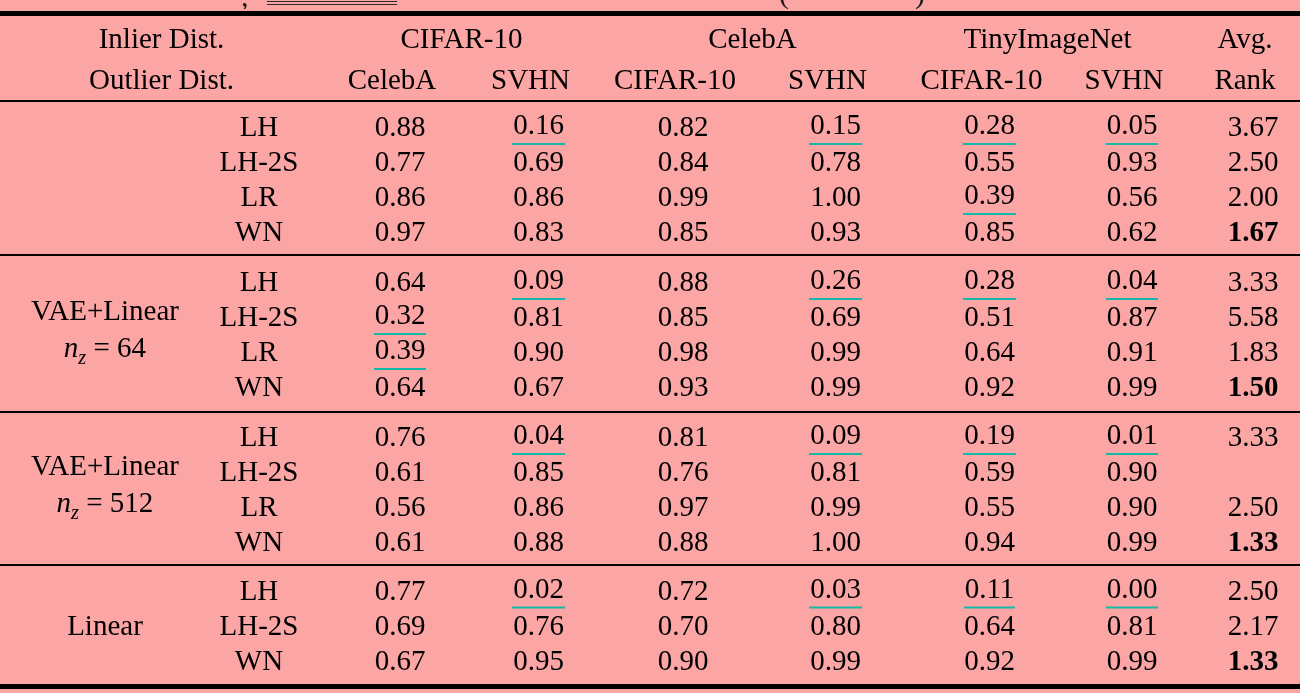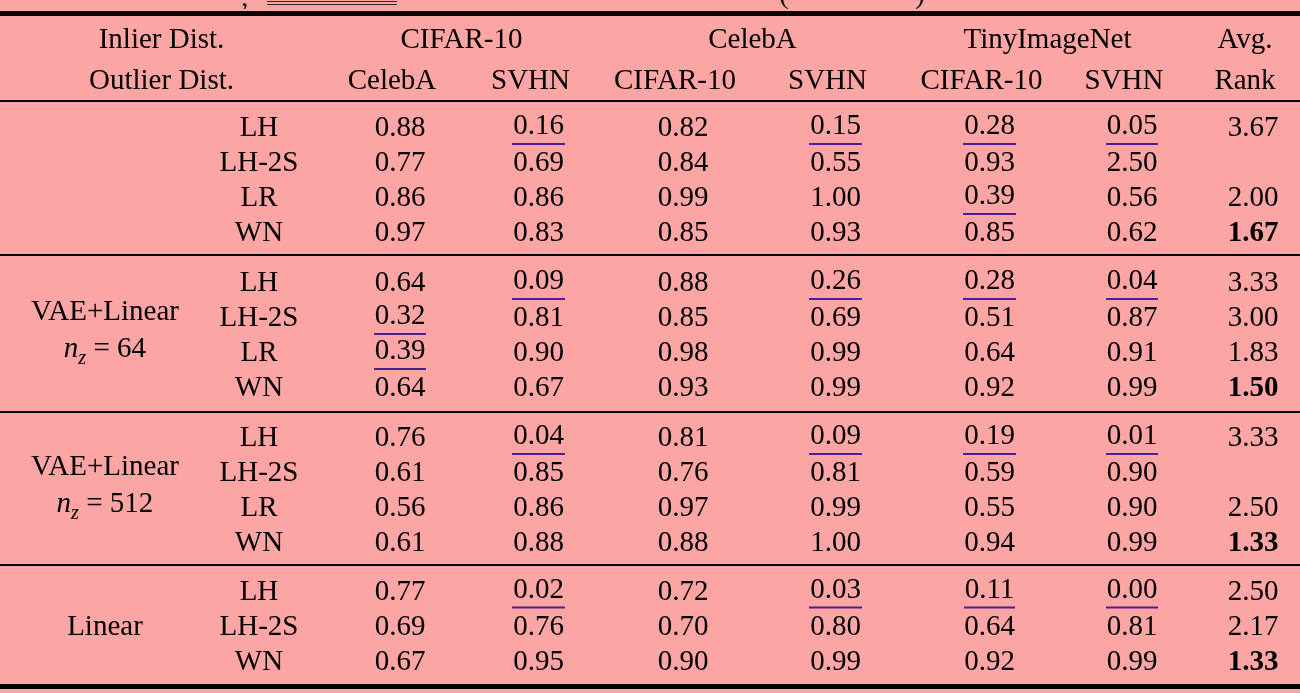--- a/index.html
+++ b/index.html
@@ -36,21 +36,21 @@
   .group { position:absolute; left:0; width:1300px; }
   .model {
     position:absolute; left:0; width:210px; top:50%; transform:translateY(-50%);
     text-align:center; line-height:37px; white-space:nowrap;
   }
   .model sub { font-size:0.70em; }
   .rows { position:absolute; left:8px; right:0; top:50%; transform:translateY(-50%); }
   .trow { height:35px; }
   .trow > div { display:flex; align-items:center; justify-content:center; }
   .trow span { display:inline-block; line-height:1.1; white-space:nowrap; }
-  .u { border-bottom:2px solid #4c1d95; padding:0 1px 2px 1px;text-align:center; }
+  .u { border-bottom:2px solid #14b8a6; padding:0 1px 2px 1px;text-align:center; }
   .b { font-weight:bold; }
 
   
   #caption-strip { position:absolute; top:0; left:0; width:1300px; height:9px; overflow:hidden; }
   .frag { position:absolute; font-size:30px; color:#1a1a1a; }
   #frag-comma { left:241px; top:-21px; }
   #frag-open  { left:779px; top:-24px; }
   #frag-close { left:915px; top:-24px; }
   .frag-line { position:absolute; height:1px; background:#2a2a2a; }
   #frag-ul1 { left:267px; top:1px; width:130px; }
@@ -132,20 +132,23 @@
             <div>
               <span>0.77</span>
             </div>
             <div>
               <span>0.69</span>
             </div>
             <div>
               <span>0.84</span>
             </div>
             <div>
+              <span>0.78</span>
+            </div>
+            <div>
               <span>0.55</span>
             </div>
             <div>
               <span>0.93</span>
             </div>
             <div>
               <span>2.50</span>
             </div>
           </div>
           <div class="trow cols">
@@ -254,21 +257,21 @@
             <div>
               <span>0.69</span>
             </div>
             <div>
               <span>0.51</span>
             </div>
             <div>
               <span>0.87</span>
             </div>
             <div>
-              <span>3.00</span>
+              <span>5.58</span>
             </div>
           </div>
           <div class="trow cols">
             <div></div>
             <div>
               <span>LR</span>
             </div>
             <div>
               <span class="u">0.39</span>
             </div>

